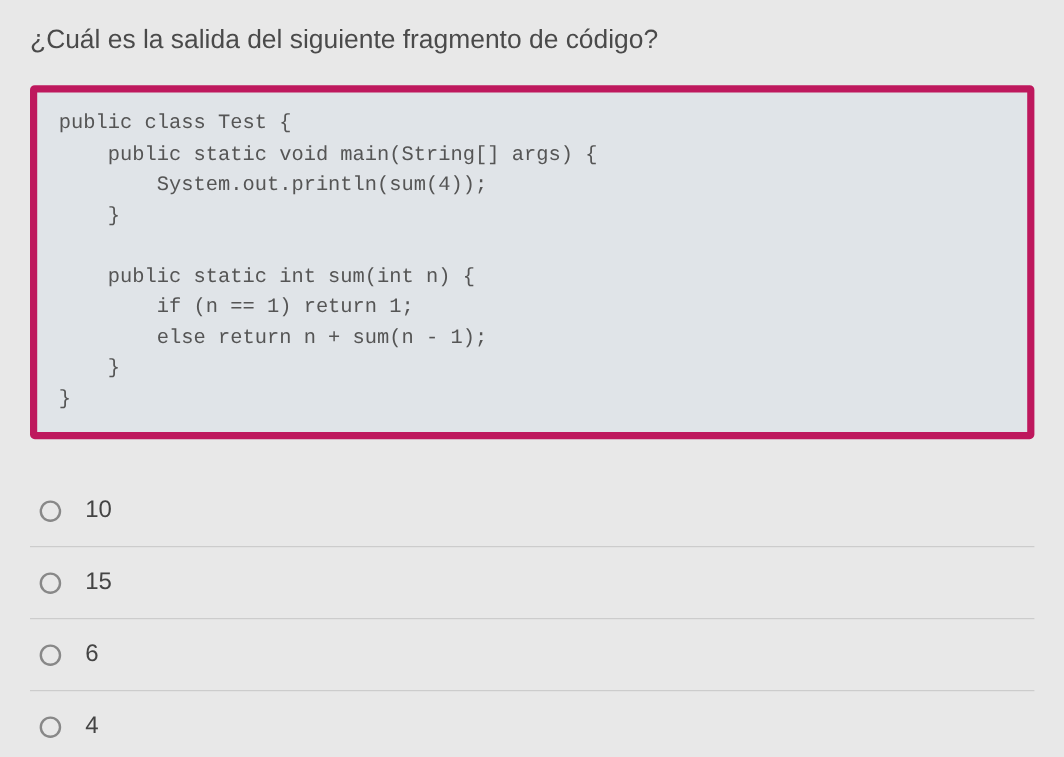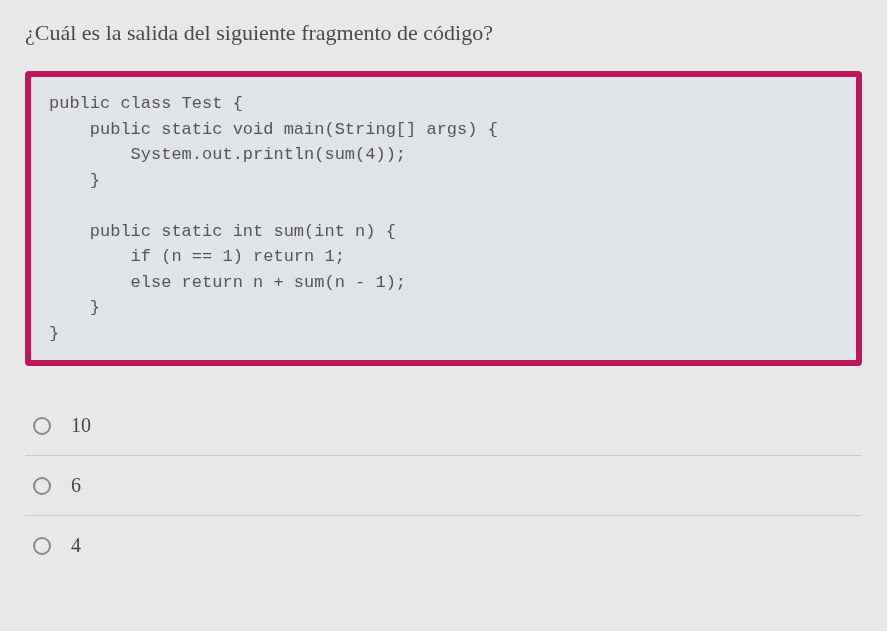--- a/index.html
+++ b/index.html
@@ -1,19 +1,18 @@
 <!DOCTYPE html>
 <html><head>
   <meta charset="utf-8">
   <style>
     * {
       margin: 0;
       padding: 0;
       box-sizing: border-box;
-      font-family: Liberation Serif, serif;
     }
     body {
       font-family: Arial, Helvetica, sans-serif;
       background: #e8e8e8;
       width: 887px;
       height: 631px;
       padding: 20px 25px;
       color: #333;
     }
     .question-text {
@@ -78,19 +77,23 @@
     }
 }</div>
 
 <div class="options">
   <div class="option">
     <span class="radio-circle"></span>
     <span class="option-label">10</span>
   </div>
   <div class="option">
     <span class="radio-circle"></span>
+    <span class="option-label">15</span>
+  </div>
+  <div class="option">
+    <span class="radio-circle"></span>
     <span class="option-label">6</span>
   </div>
   <div class="option">
     <span class="radio-circle"></span>
     <span class="option-label">4</span>
   </div>
 </div>
 
 </body></html>

